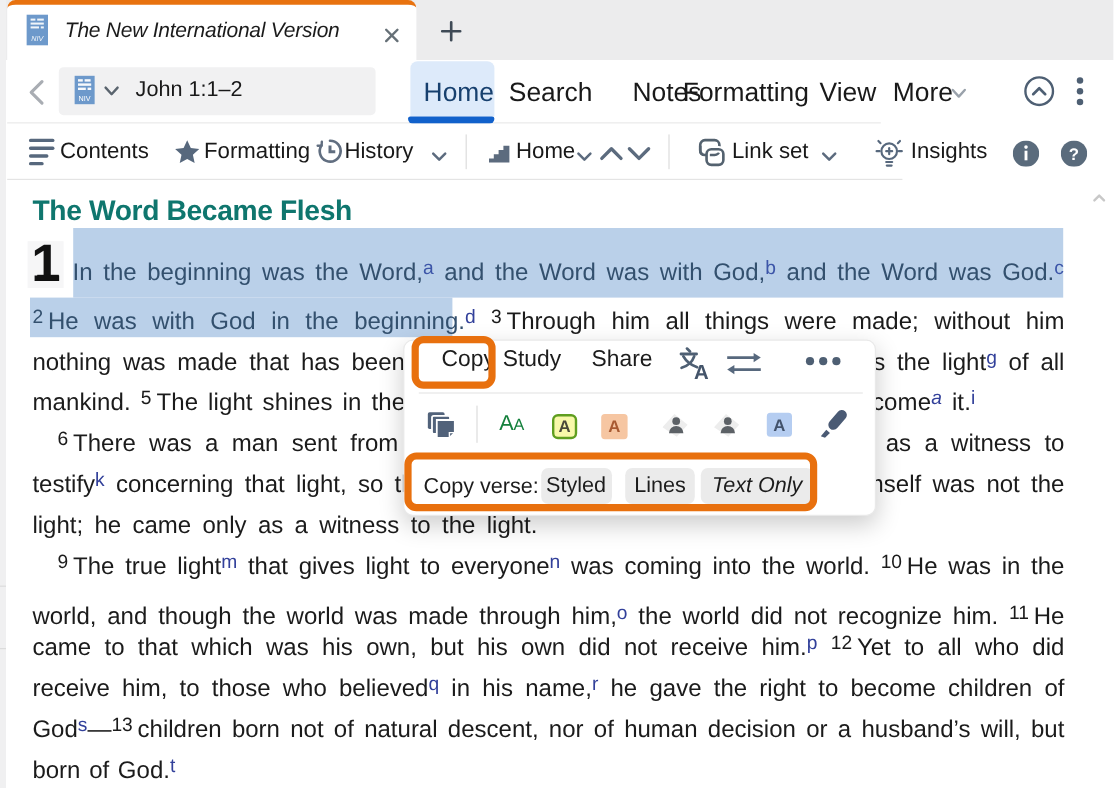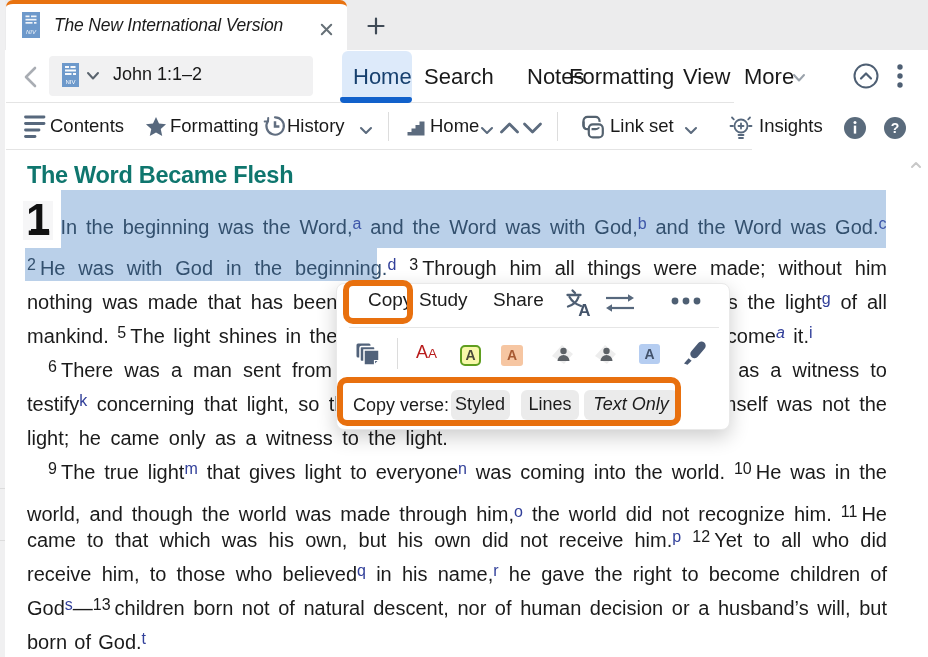--- a/index.html
+++ b/index.html
@@ -244,21 +244,21 @@
     </svg>
     <div class="abs" style="left:12px; top:43px; width:370px; height:1px; background:#e6e6e6;"></div>
 
     <svg class="abs" style="left:19px; top:59px;" width="24" height="23" viewBox="0 0 24 23">
       <rect x="0.5" y="0.5" width="14" height="14" rx="1.5" fill="#51627a"></rect>
       <rect x="4" y="3.5" width="15" height="15" rx="1.5" fill="#51627a" stroke="#fff" stroke-width="1.5"></rect>
       <path d="M8 7 h15 v10.5 l-4.5 4.5 h-10.5 z" fill="#51627a" stroke="#fff" stroke-width="1.5"></path>
       <path d="M18.5 22 L18.5 17.5 L23 17.5" fill="none" stroke="#fff" stroke-width="1.2"></path>
     </svg>
     <div class="abs" style="left:60px; top:54px; width:1px; height:31px; background:#dcdcdc;"></div>
-    <div class="abs" style="left:79px; top:58px; font-size:18px; color:#b91c1c;">A<span style="font-size:13.5px;">A</span></div>
+    <div class="abs" style="left:79px; top:58px; font-size:18px; color:#15803d;">A<span style="font-size:13.5px;">A</span></div>
     <div class="abs" style="left:123px; top:61px; width:21px; height:21px; background:#f8f8a9; border:2px solid #5f9e1f; border-radius:5px; text-align:center; font-size:14px; font-weight:bold; color:#4a4a3a; line-height:17px;">A</div>
     <div class="abs" style="left:164px; top:61px; width:22px; height:21px; background:#f6c6a2; border-radius:3px; text-align:center; font-size:14px; font-weight:bold; color:#a85a32; line-height:21px;">A</div>
     <svg class="abs" style="left:215px; top:61px;" width="23" height="20" viewBox="0 0 23 20">
       <path d="M10 0 L21 9 L12 19 L0 11 Z" fill="#ededed"></path>
       <circle cx="11.5" cy="6" r="3.2" fill="#5c6166"></circle>
       <path d="M5.5 16 a6 6 0 0 1 12 0 Z" fill="#5c6166"></path>
     </svg>
     <svg class="abs" style="left:258px; top:61px;" width="23" height="20" viewBox="0 0 23 20">
       <path d="M10 0 L21 9 L12 19 L0 11 Z" fill="#ededed"></path>
       <circle cx="11.5" cy="6" r="3.2" fill="#5c6166"></circle>

